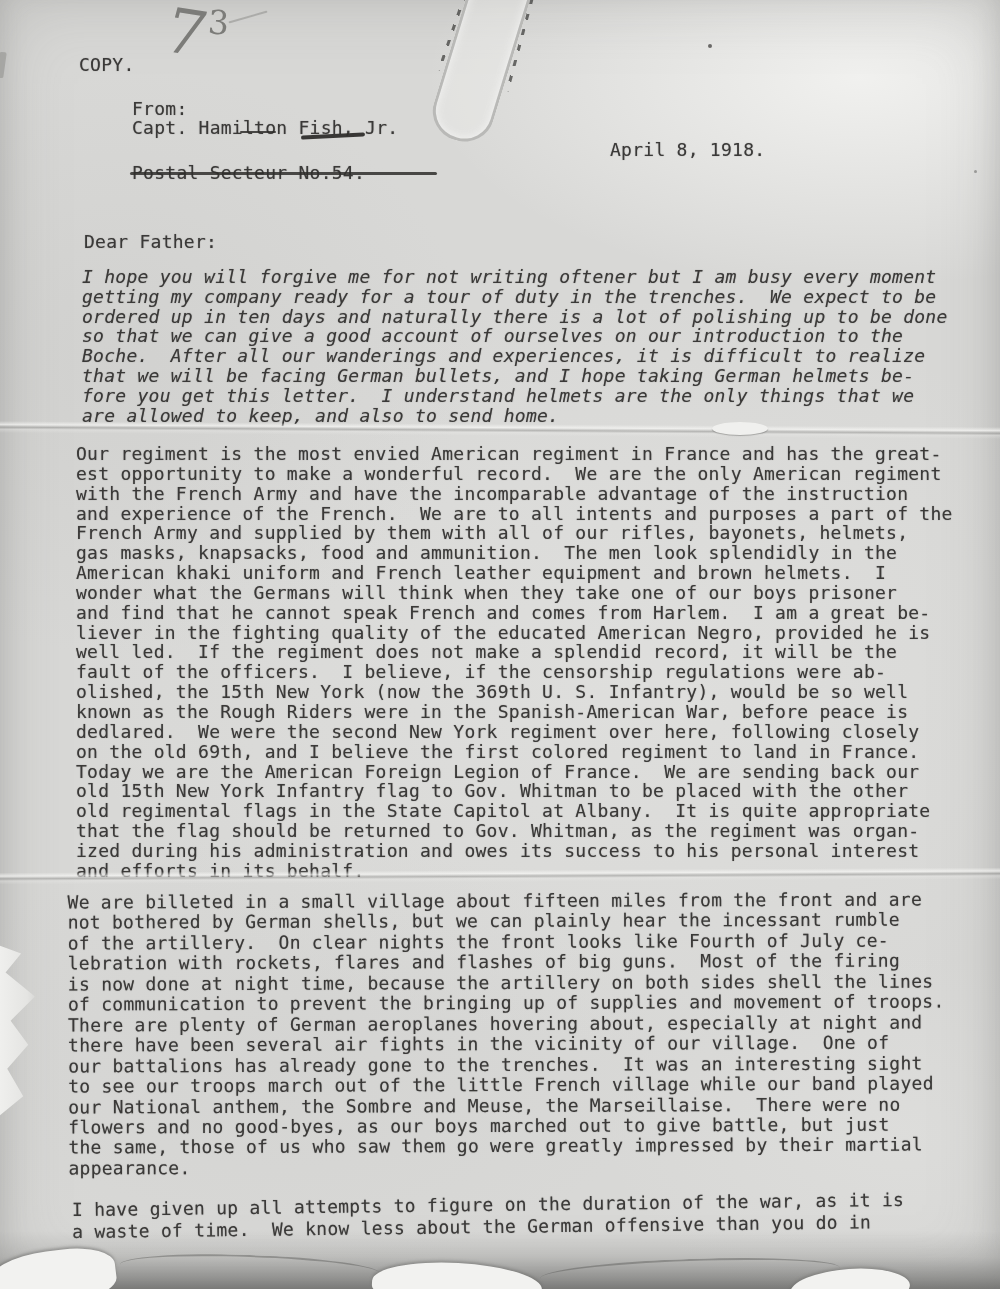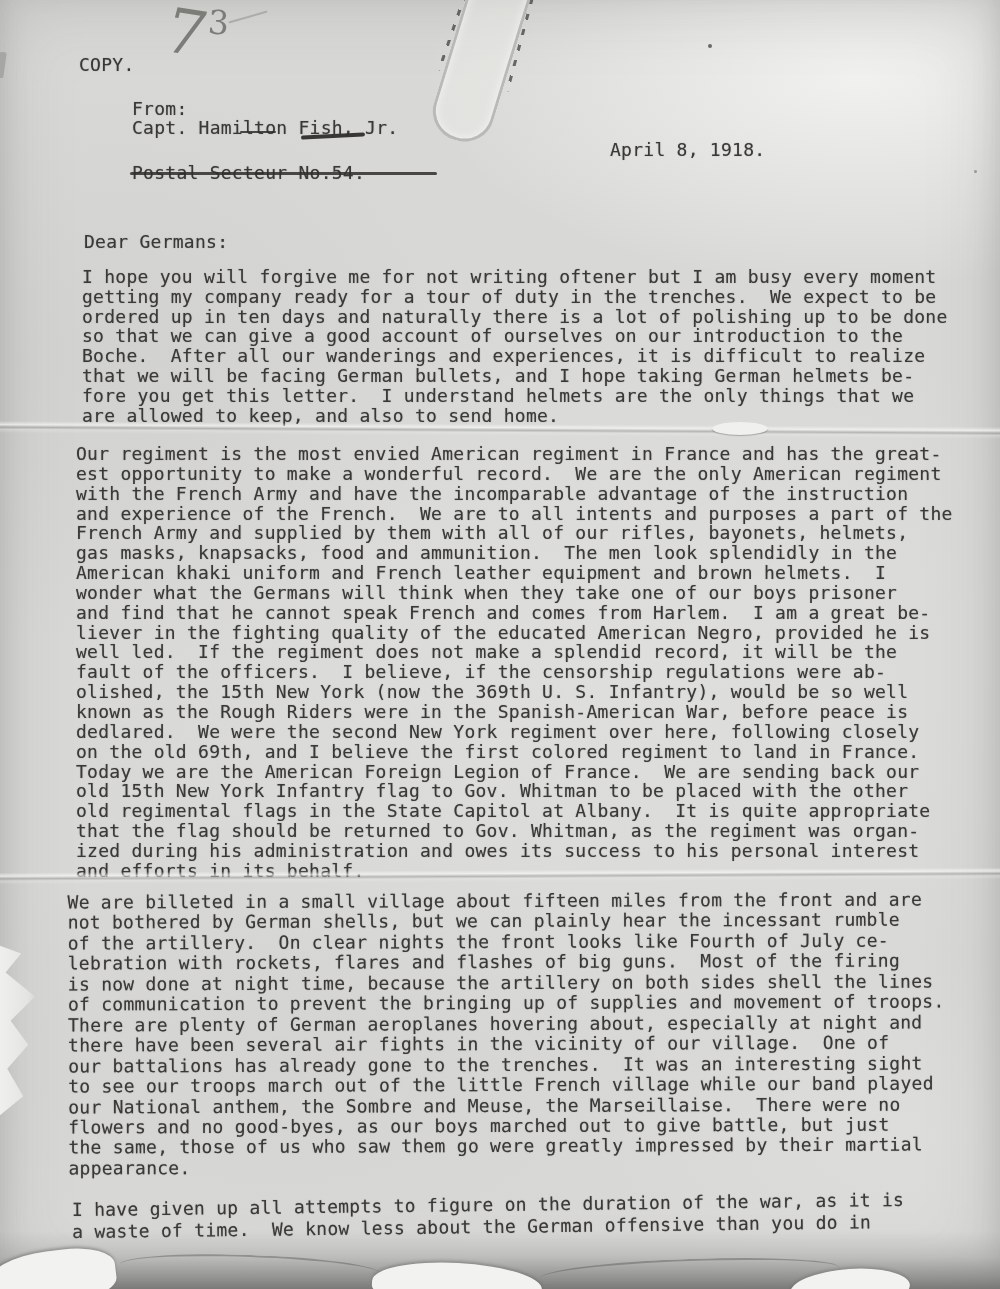--- a/index.html
+++ b/index.html
@@ -20,21 +20,21 @@
   }
   .tw{ 
     position:absolute;
     font-size:18px;
     letter-spacing:.26px;
     white-space:pre;
     color:rgba(47,46,44,.88);
     text-shadow:0 0 1px rgba(47,46,44,.5);
   }
   .line{white-space:pre;}
-  .p1 .line{line-height:19.8px;}
+  .p1 .line{line-height:19.8px;font-style:italic;}
   .p2 .line{line-height:19.85px;}
   .p3 .line{line-height:20.45px;}
   .p4 .line{line-height:22px;}
   .rule{position:absolute;background:#2f2e2c;opacity:.85;border-radius:2px;}
   
   .fold{
     position:absolute;left:0;width:100%;height:12px;
     background:linear-gradient(180deg,
       rgba(255,255,255,0) 0%,
       rgba(250,250,248,.65) 30%,
@@ -100,21 +100,21 @@
   <div class="tw" style="left:132px;top:98px;">From:</div>
   <div class="tw" style="left:132px;top:117px;">Capt. Hamilton Fish, Jr.</div>
   <div class="tw" style="left:132px;top:162px;">Postal Secteur No.54.</div>
 
   <div class="rule" style="left:240px;top:131px;width:36px;height:2px;"></div>
   <div class="rule" style="left:301px;top:134px;width:64px;height:4px;transform:rotate(-3deg);opacity:.95;"></div>
   <div class="rule" style="left:130px;top:172px;width:307px;height:2.5px;"></div>
 
   <div class="tw" style="left:610px;top:139px;text-align:right;">April 8, 1918.</div>
 
-  <div class="tw" style="left:84px;top:231px;">Dear Germans:</div>
+  <div class="tw" style="left:84px;top:231px;">Dear Father:</div>
 
   <div class="tw p1" style="left:82px;top:267px;"><div class="line">I hope you will forgive me for not writing oftener but I am busy every moment</div><div class="line">getting my company ready for a tour of duty in the trenches.  We expect to be</div><div class="line">ordered up in ten days and naturally there is a lot of polishing up to be done</div><div class="line">so that we can give a good account of ourselves on our introduction to the</div><div class="line">Boche.  After all our wanderings and experiences, it is difficult to realize</div><div class="line">that we will be facing German bullets, and I hope taking German helmets be-</div><div class="line">fore you get this letter.  I understand helmets are the only things that we</div><div class="line">are allowed to keep, and also to send home.</div></div>
 
   <div class="fold" style="top:424px;transform:rotate(.35deg);"></div>
   <div class="fold-blip" style="left:712px;top:422px;width:56px;height:13px;"></div>
 
   <div class="tw p2" style="left:76px;top:444px;"><div class="line">Our regiment is the most envied American regiment in France and has the great-</div><div class="line">est opportunity to make a wonderful record.  We are the only American regiment</div><div class="line">with the French Army and have the incomparable advantage of the instruction</div><div class="line">and experience of the French.  We are to all intents and purposes a part of the</div><div class="line">French Army and supplied by them with all of our rifles, bayonets, helmets,</div><div class="line">gas masks, knapsacks, food and ammunition.  The men look splendidly in the</div><div class="line">American khaki uniform and French leather equipment and brown helmets.  I</div><div class="line">wonder what the Germans will think when they take one of our boys prisoner</div><div class="line">and find that he cannot speak French and comes from Harlem.  I am a great be-</div><div class="line">liever in the fighting quality of the educated American Negro, provided he is</div><div class="line">well led.  If the regiment does not make a splendid record, it will be the</div><div class="line">fault of the officers.  I believe, if the censorship regulations were ab-</div><div class="line">olished, the 15th New York (now the 369th U. S. Infantry), would be so well</div><div class="line">known as the Rough Riders were in the Spanish-American War, before peace is</div><div class="line">dedlared.  We were the second New York regiment over here, following closely</div><div class="line">on the old 69th, and I believe the first colored regiment to land in France.</div><div class="line">Today we are the American Foreign Legion of France.  We are sending back our</div><div class="line">old 15th New York Infantry flag to Gov. Whitman to be placed with the other</div><div class="line">old regimental flags in the State Capitol at Albany.  It is quite appropriate</div><div class="line">that the flag should be returned to Gov. Whitman, as the regiment was organ-</div><div class="line">ized during his administration and owes its success to his personal interest</div><div class="line">and efforts in its behalf.</div></div>
 
   <div class="fold" style="top:870px;transform:rotate(-.3deg);"></div>
 

